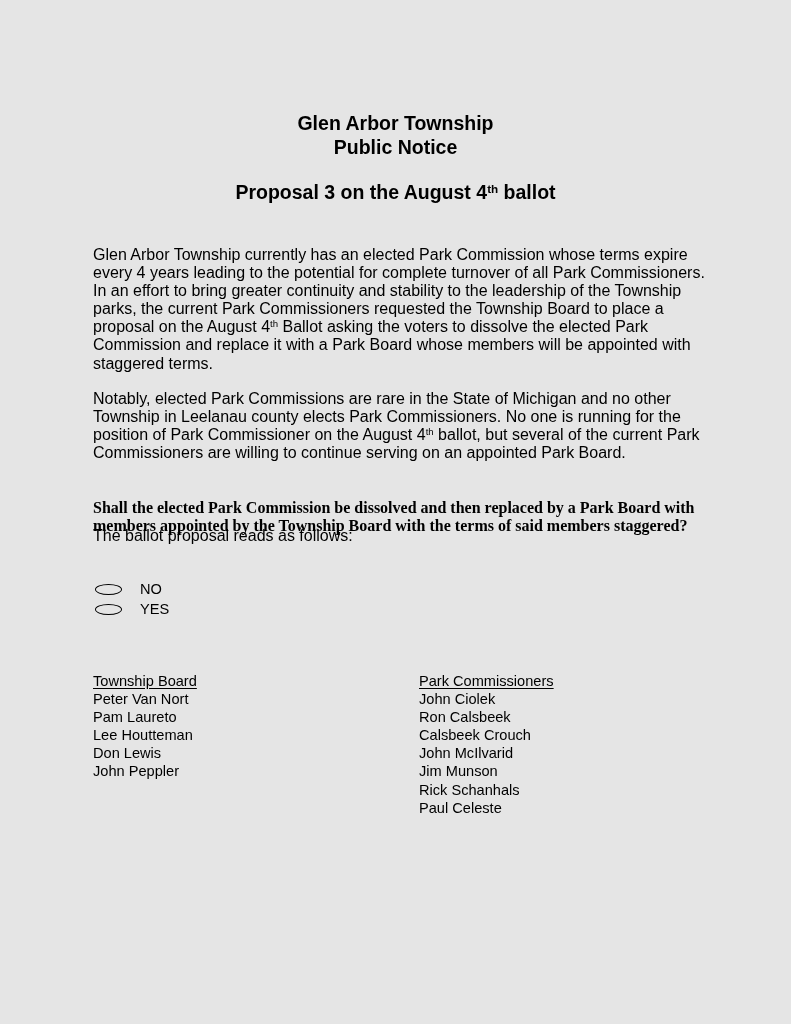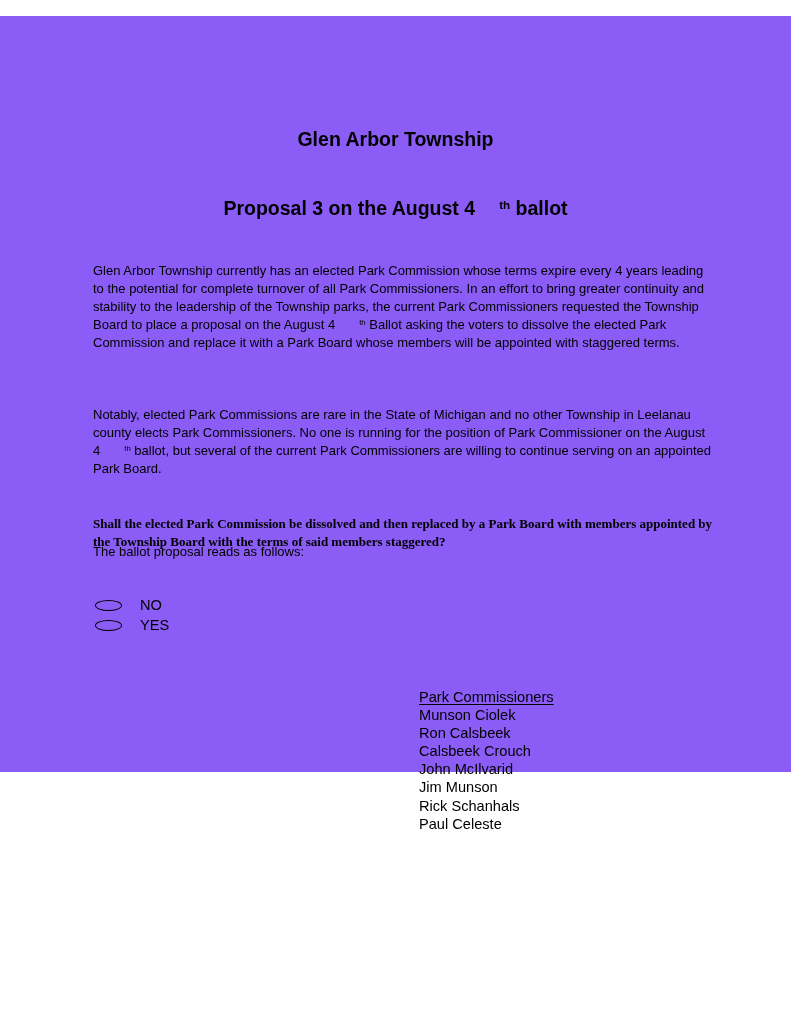--- a/index.html
+++ b/index.html
@@ -10,45 +10,44 @@
     body {
       width: 791px;
       height: 1024px;
       position: relative;
       overflow: hidden;
       font-family: "Liberation Sans", sans-serif;
       color: #000000;
     }
     .page {
       position: absolute;
-      left: 0; top: 16px;
-      width: 791px; height: 756px;
-      background: #8b5cf6;
+      left: 0; top: 0;
+      width: 791px; height: 1024px;
+      background: #e5e5e5;
     }
     .title {
       position: absolute;
       left: 0;
       width: 791px;
       text-align: center;
       font-weight: bold;
       font-size: 19.5px;
       line-height: 24px;
       margin: 0;
     }
     .title sup, .body-text sup {
       font-size: 60%;
       vertical-align: 0.55em;
       line-height: 0;
-      padding-left: 24px;
     }
     .body-text {
       position: absolute;
       left: 93px;
       width: 620px;
-      font-size: 13px;
+      font-size: 16px;
       line-height: 18.1px;
       margin: 0;
     }
     .bold { font-weight: bold; font-family: Liberation Serif, serif; }
     .option {
       position: absolute;
       left: 95px;
       height: 18px;
       display: flex;
       align-items: center;
@@ -78,43 +77,52 @@
     .col-item {
       display: block;
     }
   </style>
 </head>
 <body>
 
 <div class="page">
 
   <h1 class="title" style="top:111px;">Glen Arbor Township</h1>
+  <h2 class="title" style="top:135px;">Public Notice</h2>
   <h2 class="title" style="top:180px;"><span>Proposal 3 on the August 4</span><sup>th</sup><span> ballot</span></h2>
 
   <p class="body-text" style="top:246px;"><span>Glen Arbor Township currently has an elected Park Commission whose terms expire every 4 years leading to the potential for complete turnover of all Park Commissioners. In an effort to bring greater continuity and stability to the leadership of the Township parks, the current Park Commissioners requested the Township Board to place a proposal on the August 4</span><sup>th</sup><span> Ballot asking the voters to dissolve the elected Park Commission and replace it with a Park Board whose members will be appointed with staggered terms.</span></p>
 
   <p class="body-text" style="top:390px;"><span>Notably, elected Park Commissions are rare in the State of Michigan and no other Township in Leelanau county elects Park Commissioners.  No one is running for the position of Park Commissioner on the August 4</span><sup>th</sup><span> ballot, but several of the current Park Commissioners are willing to continue serving on an appointed Park Board.</span></p>
 
   <p class="body-text" style="top:481px;margin-top:46px;">The ballot proposal reads as follows:</p>
   <p class="body-text bold" style="top:499px;">Shall the elected Park Commission be dissolved and then replaced by a Park Board with members appointed by the Township Board with the terms of said members staggered?</p>
 
   <div class="option" style="top:552px;margin-top:48px;">
     <span class="oval"></span>
     <span class="option-label">YES</span>
   </div>
   <div class="option" style="top:580px;justify-content:center;">
     <span class="oval"></span>
     <span class="option-label">NO</span>
   </div>
 
 
+  <div class="col" style="left:93px;">
+    <span class="col-heading">Township Board</span>
+    <span class="col-item">Peter Van Nort</span>
+    <span class="col-item">Pam Laureto</span>
+    <span class="col-item">Lee Houtteman</span>
+    <span class="col-item">Don Lewis</span>
+    <span class="col-item">John Peppler</span>
+  </div>
 
   <div class="col" style="left:419px;">
     <span class="col-heading">Park Commissioners</span>
-    <span class="col-item">Munson Ciolek</span>
+    <span class="col-item">John Ciolek</span>
     <span class="col-item">Ron Calsbeek</span>
     <span class="col-item">Calsbeek Crouch</span>
     <span class="col-item">John McIlvarid</span>
     <span class="col-item">Jim Munson</span>
     <span class="col-item">Rick Schanhals</span>
     <span class="col-item">Paul Celeste</span>
   </div>
 
 </div>
 

